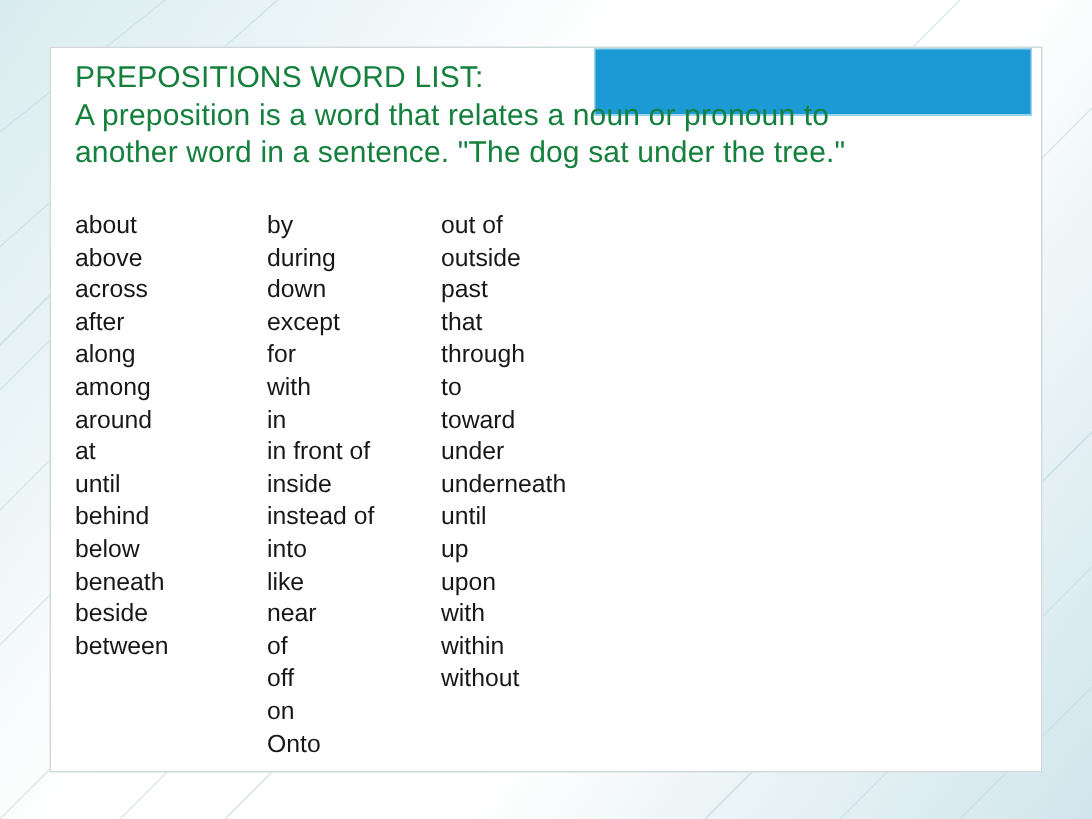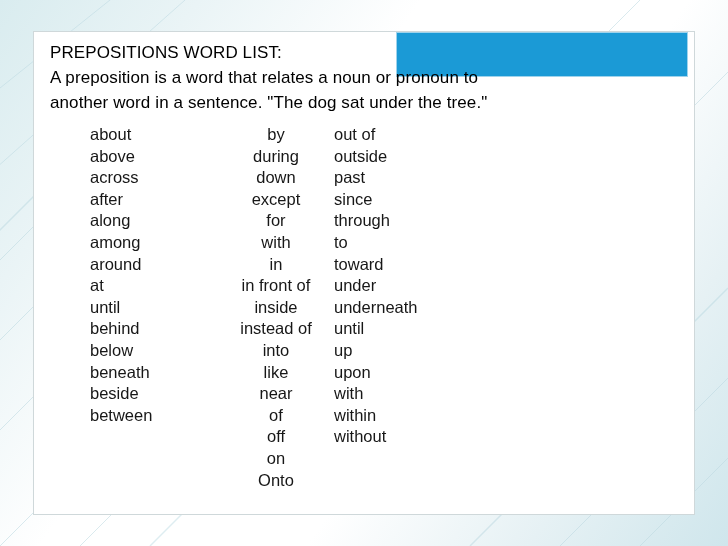--- a/index.html
+++ b/index.html
@@ -53,43 +53,42 @@
   }
 
   .heading-block {
     position: absolute;
     left: 16px;
     top: 8px;
     width: 600px;
   }
 
   .heading-line {
-    font-size: 17px;
+    font-size: 20px;
     line-height: 25px;
-    color: #000000;
+    color: #15803d;
     letter-spacing: 0.1px;
     white-space: nowrap;
   }
 
   .columns {
     position: absolute;
     left: 16px;
-    top: 92px;
+    top: 108px;
     display: flex;
     gap: 0px;
-    margin-left: 40px;
   }
 
   .col {
     display: flex;
     flex-direction: column;
   }
 
   .col-1 { width: 128px; }
-  .col-2 { width: 116px; text-align: center; }
+  .col-2 { width: 116px; }
   .col-3 { width: 180px; }
 
   .word {
     font-size: 16.5px;
     line-height: 21.6px;
     color: #171717;
     white-space: nowrap;
   }
 
   .col-1 .word { font-size: 16.5px; }
@@ -166,21 +165,21 @@
         <div class="word">of</div>
         <div class="word">off</div>
         <div class="word">on</div>
         <div class="word">Onto</div>
       </div>
 
       <div class="col col-3">
         <div class="word">out of</div>
         <div class="word">outside</div>
         <div class="word">past</div>
-        <div class="word">since</div>
+        <div class="word">that</div>
         <div class="word">through</div>
         <div class="word">to</div>
         <div class="word">toward</div>
         <div class="word">under</div>
         <div class="word">underneath</div>
         <div class="word">until</div>
         <div class="word">up</div>
         <div class="word">upon</div>
         <div class="word">with</div>
         <div class="word">within</div>

